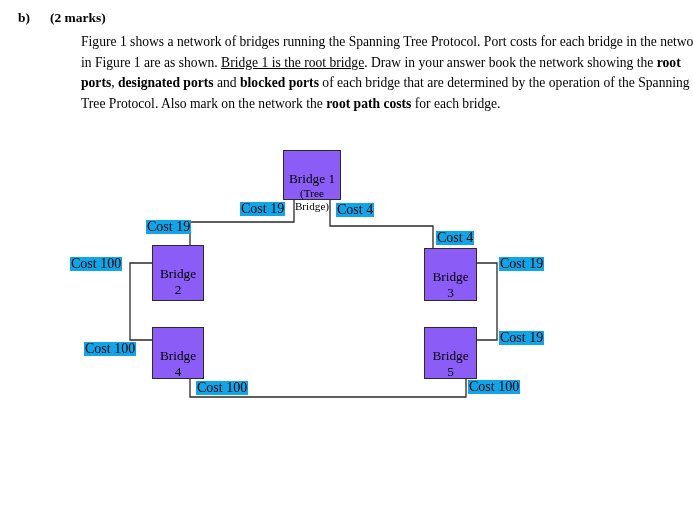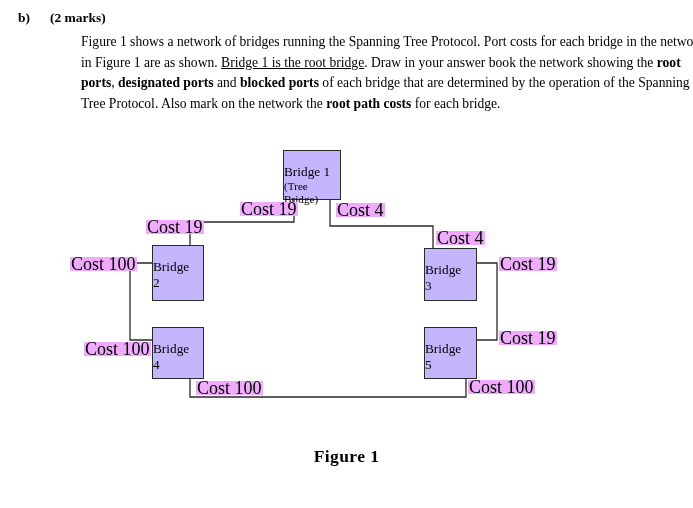--- a/index.html
+++ b/index.html
@@ -61,38 +61,39 @@
     left: 0;
     top: 0;
     width: 693px;
     height: 508px;
     pointer-events: none;
   }
 
   .node {
     position: absolute;
     border: 1.3px solid #2a2a2a;
-    background: #c4b5fd;
+    background: #8b5cf6;
     box-sizing: border-box;
+    text-align: center;
     font-size: 13.3px;
     line-height: 15.5px;
-    padding-top: 13px;
+    padding-top: 20px;
     z-index: 5;
   }
   .node .sub {
     font-size: 11.2px;
     line-height: 13.4px;
   }
 
   .lbl {
     position: absolute;
-    font-size: 18px;
+    font-size: 14px;
     line-height: 14px;
     white-space: nowrap;
-    background: #f0abfc;
+    background: #0ea5e9;
     z-index: 6;
     padding: 0 1px;
   }
 
   .caption {
     position: absolute;
     left: 0;
     top: 446px;
     width: 693px;
     text-align: center;
@@ -167,15 +168,14 @@
   <div class="lbl" style="left:196px; top:381px;">Cost 100</div>
 
   <div class="lbl" style="left:436px; top:231px;">Cost 4</div>
 
   <div class="lbl" style="left:499px; top:257px;">Cost 19</div>
 
   <div class="lbl" style="left:499px; top:331px;">Cost 19</div>
 
   <div class="lbl" style="left:468px; top:380px;">Cost 100</div>
 
-  <div class="caption">Figure 1</div>
 
 </div>
 
 </body></html>

